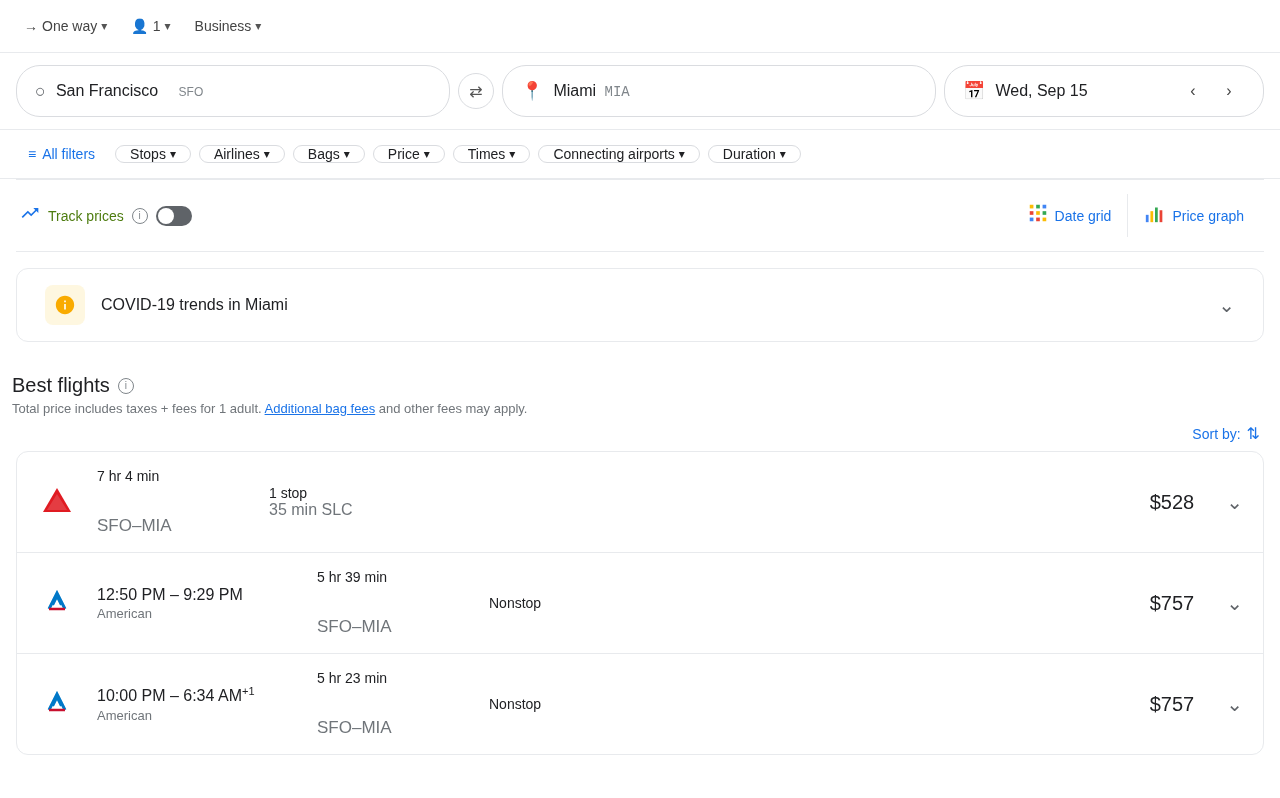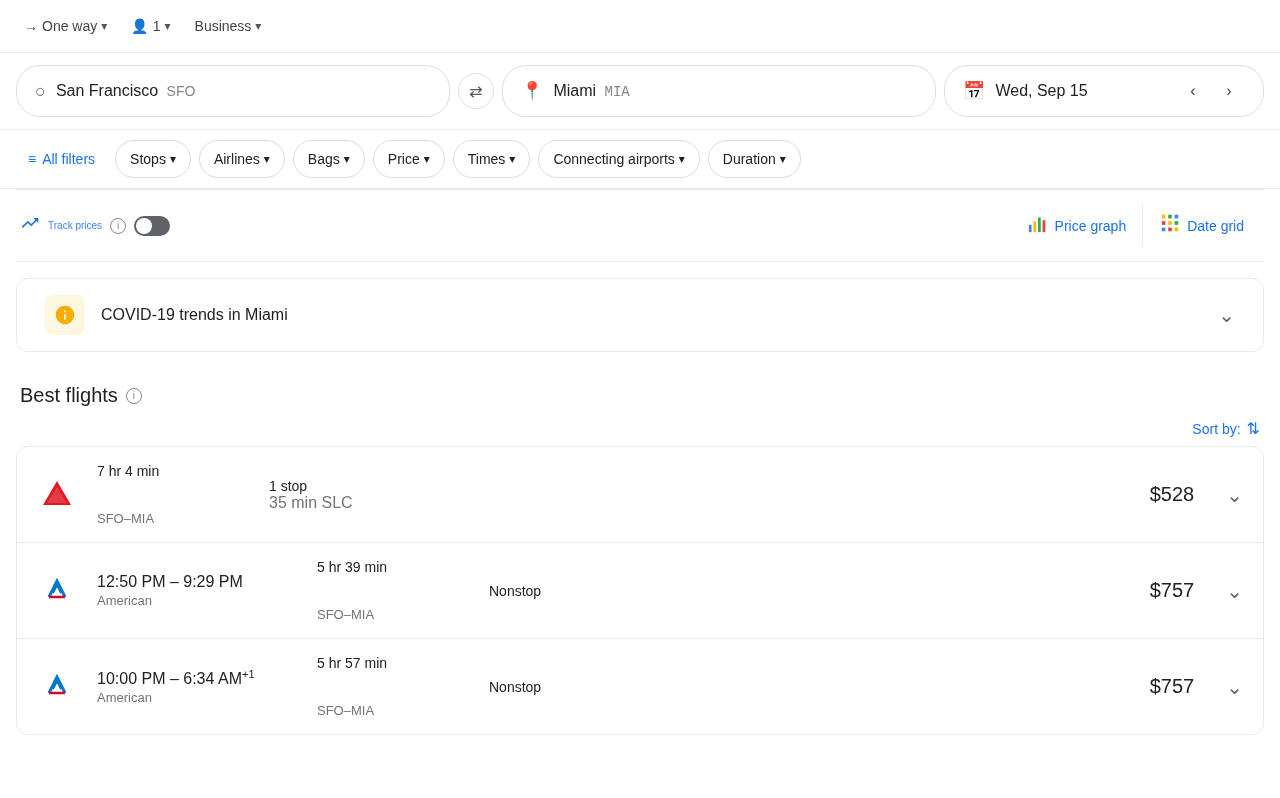--- a/index.html
+++ b/index.html
@@ -15,59 +15,59 @@
     .date-field { display: flex; align-items: center; gap: 10px; border: 1px solid #dadce0; border-radius: 24px; padding: 10px 18px; flex: 0 0 320px; cursor: pointer; height: 52px; }
     .date-nav { display: flex; align-items: center; gap: 4px; margin-left: auto; }
     .nav-btn { width: 32px; height: 32px; border-radius: 50%; border: none; background: transparent; cursor: pointer; display: flex; align-items: center; justify-content: center; font-size: 16px; color: #444; }
     .origin-icon { color: #5f6368; font-size: 18px; }
     .dest-icon { color: #5f6368; font-size: 18px; }
     .calendar-icon { color: #5f6368; font-size: 18px; }
     .field-text { font-size: 16px; color: #202124; }
     
     .filter-bar { display: flex; align-items: center; gap: 8px; padding: 10px 16px; border-bottom: 1px solid #e8eaed; overflow-x: auto; }
     .all-filters { display: flex; align-items: center; gap: 6px; color: #1a73e8; font-size: 14px; font-weight: 500; cursor: pointer; padding: 6px 12px; border-radius: 20px; border: none; background: transparent; }
-    .filter-chip { display: flex; align-items: center; gap: 4px; border: 1px solid #dadce0; border-radius: 20px; padding: 10px 14px; cursor: pointer; font-size: 14px; color: #202124; background: #fff; white-space: nowrap; }
+    .filter-chip { display: flex; align-items: center; gap: 4px; border: 1px solid #dadce0; border-radius: 20px; padding: 0 14px; cursor: pointer; font-size: 14px; color: #202124; background: #fff; white-space: nowrap; }
     
     .track-section { display: flex; align-items: center; justify-content: space-between; padding: 14px 20px; }
     .track-left { display: flex; align-items: center; gap: 8px; }
     .track-icon { color: #1a73e8; font-size: 18px; }
-    .track-label { color: #3b82f6; font-size: 10px; font-weight: 500; }
+    .track-label { color: #4d7c0f; font-size: 14px; font-weight: 500; }
     .info-icon { width: 16px; height: 16px; border-radius: 50%; border: 1px solid #80868b; display: flex; align-items: center; justify-content: center; font-size: 10px; color: #80868b; cursor: pointer; }
     .toggle { width: 36px; height: 20px; border-radius: 10px; background: #5f6368; position: relative; cursor: pointer; }
     .toggle::after { content: ''; position: absolute; width: 16px; height: 16px; border-radius: 50%; background: #fff; top: 2px; left: 2px; }
     .track-right { display: flex; align-items: center; gap: 0; }
     .view-btn { display: flex; align-items: center; gap: 6px; padding: 8px 16px; cursor: pointer; color: #1a73e8; font-size: 14px; font-weight: 500; border-left: 1px solid #e8eaed; }
     .view-btn:first-child { border-left: none; }
     .view-icon { font-size: 18px; }
     
     .divider { height: 1px; background: #e8eaed; margin: 0 16px; }
     
     .covid-section { margin: 16px; border: 1px solid #e8eaed; border-radius: 12px; padding: 16px 28px; display: flex; align-items: center; gap: 16px; cursor: pointer; }
     .covid-icon { width: 40px; height: 40px; background: #fef7e0; border-radius: 8px; display: flex; align-items: center; justify-content: center; font-size: 20px; flex-shrink: 0; }
     .covid-text { font-size: 16px; color: #202124; flex: 1; }
     .covid-chevron { color: #5f6368; font-size: 20px; margin-left: auto; }
     
-    .best-flights { padding: 16px 20px 8px; }
+    .best-flights { padding: 16px 12px 8px; }
     .best-flights-title { font-size: 20px; font-weight: 400; display: flex; align-items: center; gap: 8px; margin-bottom: 4px; }
     .best-flights-sub { font-size: 13px; color: #70757a; }
     .best-flights-sub a { color: #1a73e8; text-decoration: underline; cursor: pointer; }
     .sort-row { display: flex; align-items: center; justify-content: flex-end; padding: 0 20px 8px; gap: 6px; }
     .sort-label { color: #1a73e8; font-size: 14px; }
     .sort-icon { color: #1a73e8; font-size: 16px; cursor: pointer; }
     
     .flights-list { margin: 0 16px; border: 1px solid #e8eaed; border-radius: 12px; overflow: hidden; }
     .flight-row { display: flex; align-items: center; padding: 16px 20px; border-bottom: 1px solid #e8eaed; cursor: pointer; gap: 20px; }
     .flight-row:last-child { border-bottom: none; }
     .airline-logo { width: 40px; height: 40px; flex-shrink: 0; display: flex; align-items: center; justify-content: center; }
     .flight-times { flex: 0 0 200px; }
     .flight-time { font-size: 16px; color: #202124; font-weight: 400; }
     .flight-airline { font-size: 13px; color: #70757a; margin-top: 2px; }
     .flight-duration { flex: 0 0 120px; }
     .flight-dur-main { font-size: 14px; color: #202124; }
-    .flight-dur-route { font-size: 13px; color: #70757a; margin-top: 32px; }
+    .flight-dur-route { font-size: 17px; color: #70757a; margin-top: 32px; }
     .flight-stops { flex: 0 0 180px; margin-left: 32px; }
     .flight-stop-main { font-size: 14px; color: #202124; }
     .flight-stop-detail { font-size: 16px; color: #70757a; }
     .nonstop { color: #202124; }
     .flight-price { margin-left: auto; font-size: 20px; font-weight: 500; color: #202124; }
     .expand-btn { color: #5f6368; font-size: 20px; cursor: pointer; margin-left: 12px; }
   </style>
 </head>
 <body>
 
@@ -87,21 +87,21 @@
     <span class="chevron">▾</span>
   </div>
 </div>
 
 <div class="search-bar">
   <div class="search-field">
     <span class="origin-icon">○</span>
     <div>
       <div class="field-text">
         <span>San Francisco</span>
-        <span style="color:#80868b; font-size:14px; margin-left:4px;">SFO</span>
+        <span style="color:#80868b; font-size:12px; margin-left:16px;">SFO</span>
       </div>
     </div>
   </div>
   <button class="swap-btn">⇄</button>
   <div class="search-field">
     <span class="dest-icon">📍</span>
     <div>
       <div class="field-text">
         <span>Miami</span>
         <span style="color:#80868b; font-size:14px; margin-left:4px;font-family:Liberation Mono, monospace;">MIA</span>
@@ -160,66 +160,71 @@
     <span class="track-icon">
       <svg width="20" height="20" viewBox="0 0 24 24" fill="#1a73e8">
           <path d="M16 6l2.29 2.29-4.88 4.88-4-4L2 16.59 3.41 18l6-6 4 4 6.3-6.29L22 12V6z"></path>
         </svg>
     </span>
     <span class="track-label">Track prices</span>
     <div class="info-icon">i</div>
     <div class="toggle"></div>
   </div>
   <div class="track-right">
-    <div class="view-btn">
-      <span class="view-icon">
-        <svg width="22" height="22" viewBox="0 0 24 24">
-          <rect x="2" y="14" width="3" height="8" fill="#4285f4"></rect>
-          <rect x="7" y="10" width="3" height="12" fill="#fbbc04"></rect>
-          <rect x="12" y="6" width="3" height="16" fill="#34a853"></rect>
-          <rect x="17" y="9" width="3" height="13" fill="#ea4335"></rect>
-        </svg>
-      </span>
-      <span>Price graph</span>
-    </div>
     <div class="view-btn">
       <span class="view-icon">
         <svg width="22" height="22" viewBox="0 0 24 24">
           <rect x="3" y="3" width="4" height="4" fill="#fbbc04"></rect>
           <rect x="10" y="3" width="4" height="4" fill="#34a853"></rect>
           <rect x="17" y="3" width="4" height="4" fill="#4285f4"></rect>
           <rect x="3" y="10" width="4" height="4" fill="#ea4335"></rect>
           <rect x="10" y="10" width="4" height="4" fill="#fbbc04"></rect>
           <rect x="17" y="10" width="4" height="4" fill="#34a853"></rect>
           <rect x="3" y="17" width="4" height="4" fill="#4285f4"></rect>
           <rect x="10" y="17" width="4" height="4" fill="#ea4335"></rect>
           <rect x="17" y="17" width="4" height="4" fill="#fbbc04"></rect>
         </svg>
       </span>
       <span>Date grid</span>
     </div>
+    <div class="view-btn">
+      <span class="view-icon">
+        <svg width="22" height="22" viewBox="0 0 24 24">
+          <rect x="2" y="14" width="3" height="8" fill="#4285f4"></rect>
+          <rect x="7" y="10" width="3" height="12" fill="#fbbc04"></rect>
+          <rect x="12" y="6" width="3" height="16" fill="#34a853"></rect>
+          <rect x="17" y="9" width="3" height="13" fill="#ea4335"></rect>
+        </svg>
+      </span>
+      <span>Price graph</span>
+    </div>
   </div>
 </div>
 
 <div class="divider"></div>
 
 <div class="covid-section">
   <div class="covid-icon">
     <svg width="22" height="22" viewBox="0 0 24 24" fill="#f9ab00">
       <path d="M12 2C6.48 2 2 6.48 2 12s4.48 10 10 10 10-4.48 10-10S17.52 2 12 2zm1 15h-2v-6h2v6zm0-8h-2V7h2v2z"></path>
     </svg>
   </div>
   <span class="covid-text">COVID-19 trends in Miami</span>
   <span class="covid-chevron">⌄</span>
 </div>
 
 <div class="best-flights">
   <div class="best-flights-title">
     <span>Best flights</span>
     <div class="info-icon">i</div>
+  </div>
+  <div class="best-flights-sub">
+    <span>Total price includes taxes + fees for 1 adult.</span>
+    <a>Additional bag fees</a>
+    <span>and other fees may apply.</span>
   </div>
 </div>
 
 <div class="sort-row">
   <span class="sort-label">Sort by:</span>
   <span class="sort-icon">⇅</span>
 </div>
 
 <div class="flights-list">
 
@@ -274,21 +279,21 @@
         <path d="M10 24 L18 8 L26 24" fill="none" stroke="#0078C8" stroke-width="3"></path>
         <path d="M10 24 L26 24" fill="none" stroke="#C8102E" stroke-width="2.5"></path>
         <path d="M14 20 L18 12 L22 20" fill="none" stroke="#0078C8" stroke-width="2"></path>
       </svg>
     </div>
     <div class="flight-times">
       <div class="flight-time">10:00 PM – 6:34 AM<sup style="font-size:11px;">+1</sup></div>
       <div class="flight-airline">American</div>
     </div>
     <div class="flight-duration">
-      <div class="flight-dur-main">5 hr 57 min</div>
+      <div class="flight-dur-main">5 hr 23 min</div>
       <div class="flight-dur-route">SFO–MIA</div>
     </div>
     <div class="flight-stops">
       <div class="flight-stop-main nonstop">Nonstop</div>
     </div>
     <div class="flight-price">$757</div>
     <span class="expand-btn">⌄</span>
   </div>
 
 </div>

